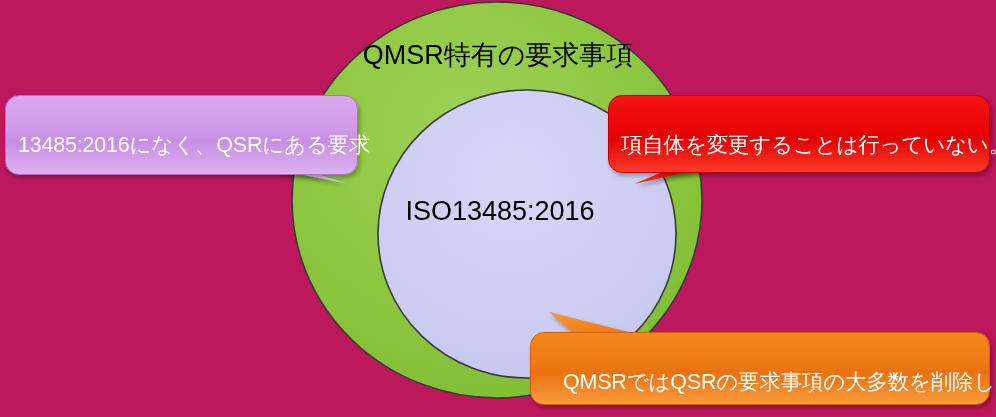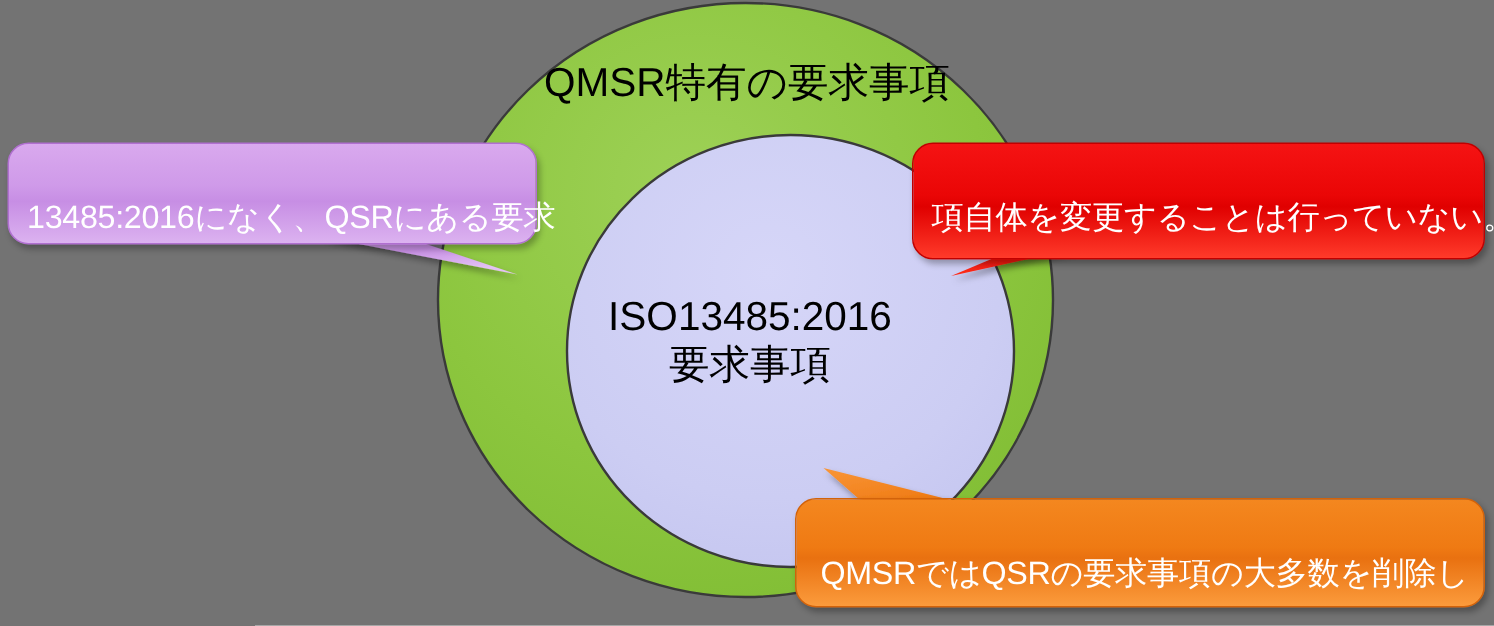--- a/index.html
+++ b/index.html
@@ -11,21 +11,21 @@
     height: 417px;
     background: #ffffff;
     font-family: "Liberation Sans", "DejaVu Sans", sans-serif;
     overflow: hidden;
     position: relative;
   }
   #diagram-root {
     position: relative;
     width: 996px;
     height: 417px;
-    background: #737373;
+    background: #be185d;
   }
   #venn-svg {
     position: absolute;
     left: 0;
     top: 0;
     width: 996px;
     height: 417px;
   }
   .circle-label {
     position: absolute;
@@ -59,21 +59,21 @@
     letter-spacing: -0.2px;
   }
   .callout-line {
     display: block;
     white-space: nowrap;
   }
   #callout-left {
     left: 5px;
     top: 95px;
     width: 353px;
-    height: 68px;
+    height: 80px;
     background: linear-gradient(180deg, #d9a9ee 0%, #cf9ae9 42%, #c78ee4 58%, #dcb2f0 100%);
     border: 1px solid #b06fd0;
     box-shadow: 2px 3px 4px rgba(0,0,0,0.28);
     color: #ffffff;
   }
   #callout-right {
     left: 608px;
     top: 95px;
     width: 382px;
     height: 78px;
@@ -82,21 +82,21 @@
     box-shadow: 2px 3px 4px rgba(0,0,0,0.30);
   }
   #callout-bottom {
     left: 530px;
     top: 332px;
     width: 460px;
     height: 73px;
     background: linear-gradient(180deg, #f4871f 0%, #ef7a13 45%, #e97110 55%, #fb9b3c 100%);
     border: 1px solid #d2620a;
     box-shadow: 2px 3px 4px rgba(0,0,0,0.30);
-    padding-left: 16px;
+    padding-left: 32px;
   }
 </style>
 </head>
 <body>
 
 <div id="diagram-root">
 
   <svg id="venn-svg" viewBox="0 0 996 417">
     <defs>
       <radialGradient id="greenGrad" cx="42%" cy="32%" r="78%">
@@ -137,21 +137,20 @@
 
     <polygon points="739,161 634,184 710,152" fill="url(#tailRed)" filter="url(#softShadow)"></polygon>
 
     <polygon points="549,312 700,350 573,333" fill="url(#tailOrange)" filter="url(#softShadow)"></polygon>
   </svg>
 
   <div class="circle-label" id="outer-circle-label">QMSR特有の要求事項</div>
 
   <div class="circle-label" id="inner-circle-label">
     <span class="callout-line">ISO13485:2016</span>
-    <span class="callout-line">要求事項</span>
   </div>
 
   <div class="callout" id="callout-left">
     <span class="callout-line">13485:2016になく、QSRにある要求</span>
   </div>
 
   <div class="callout" id="callout-right">
     <span class="callout-line">項自体を変更することは行っていない。</span>
   </div>
 

